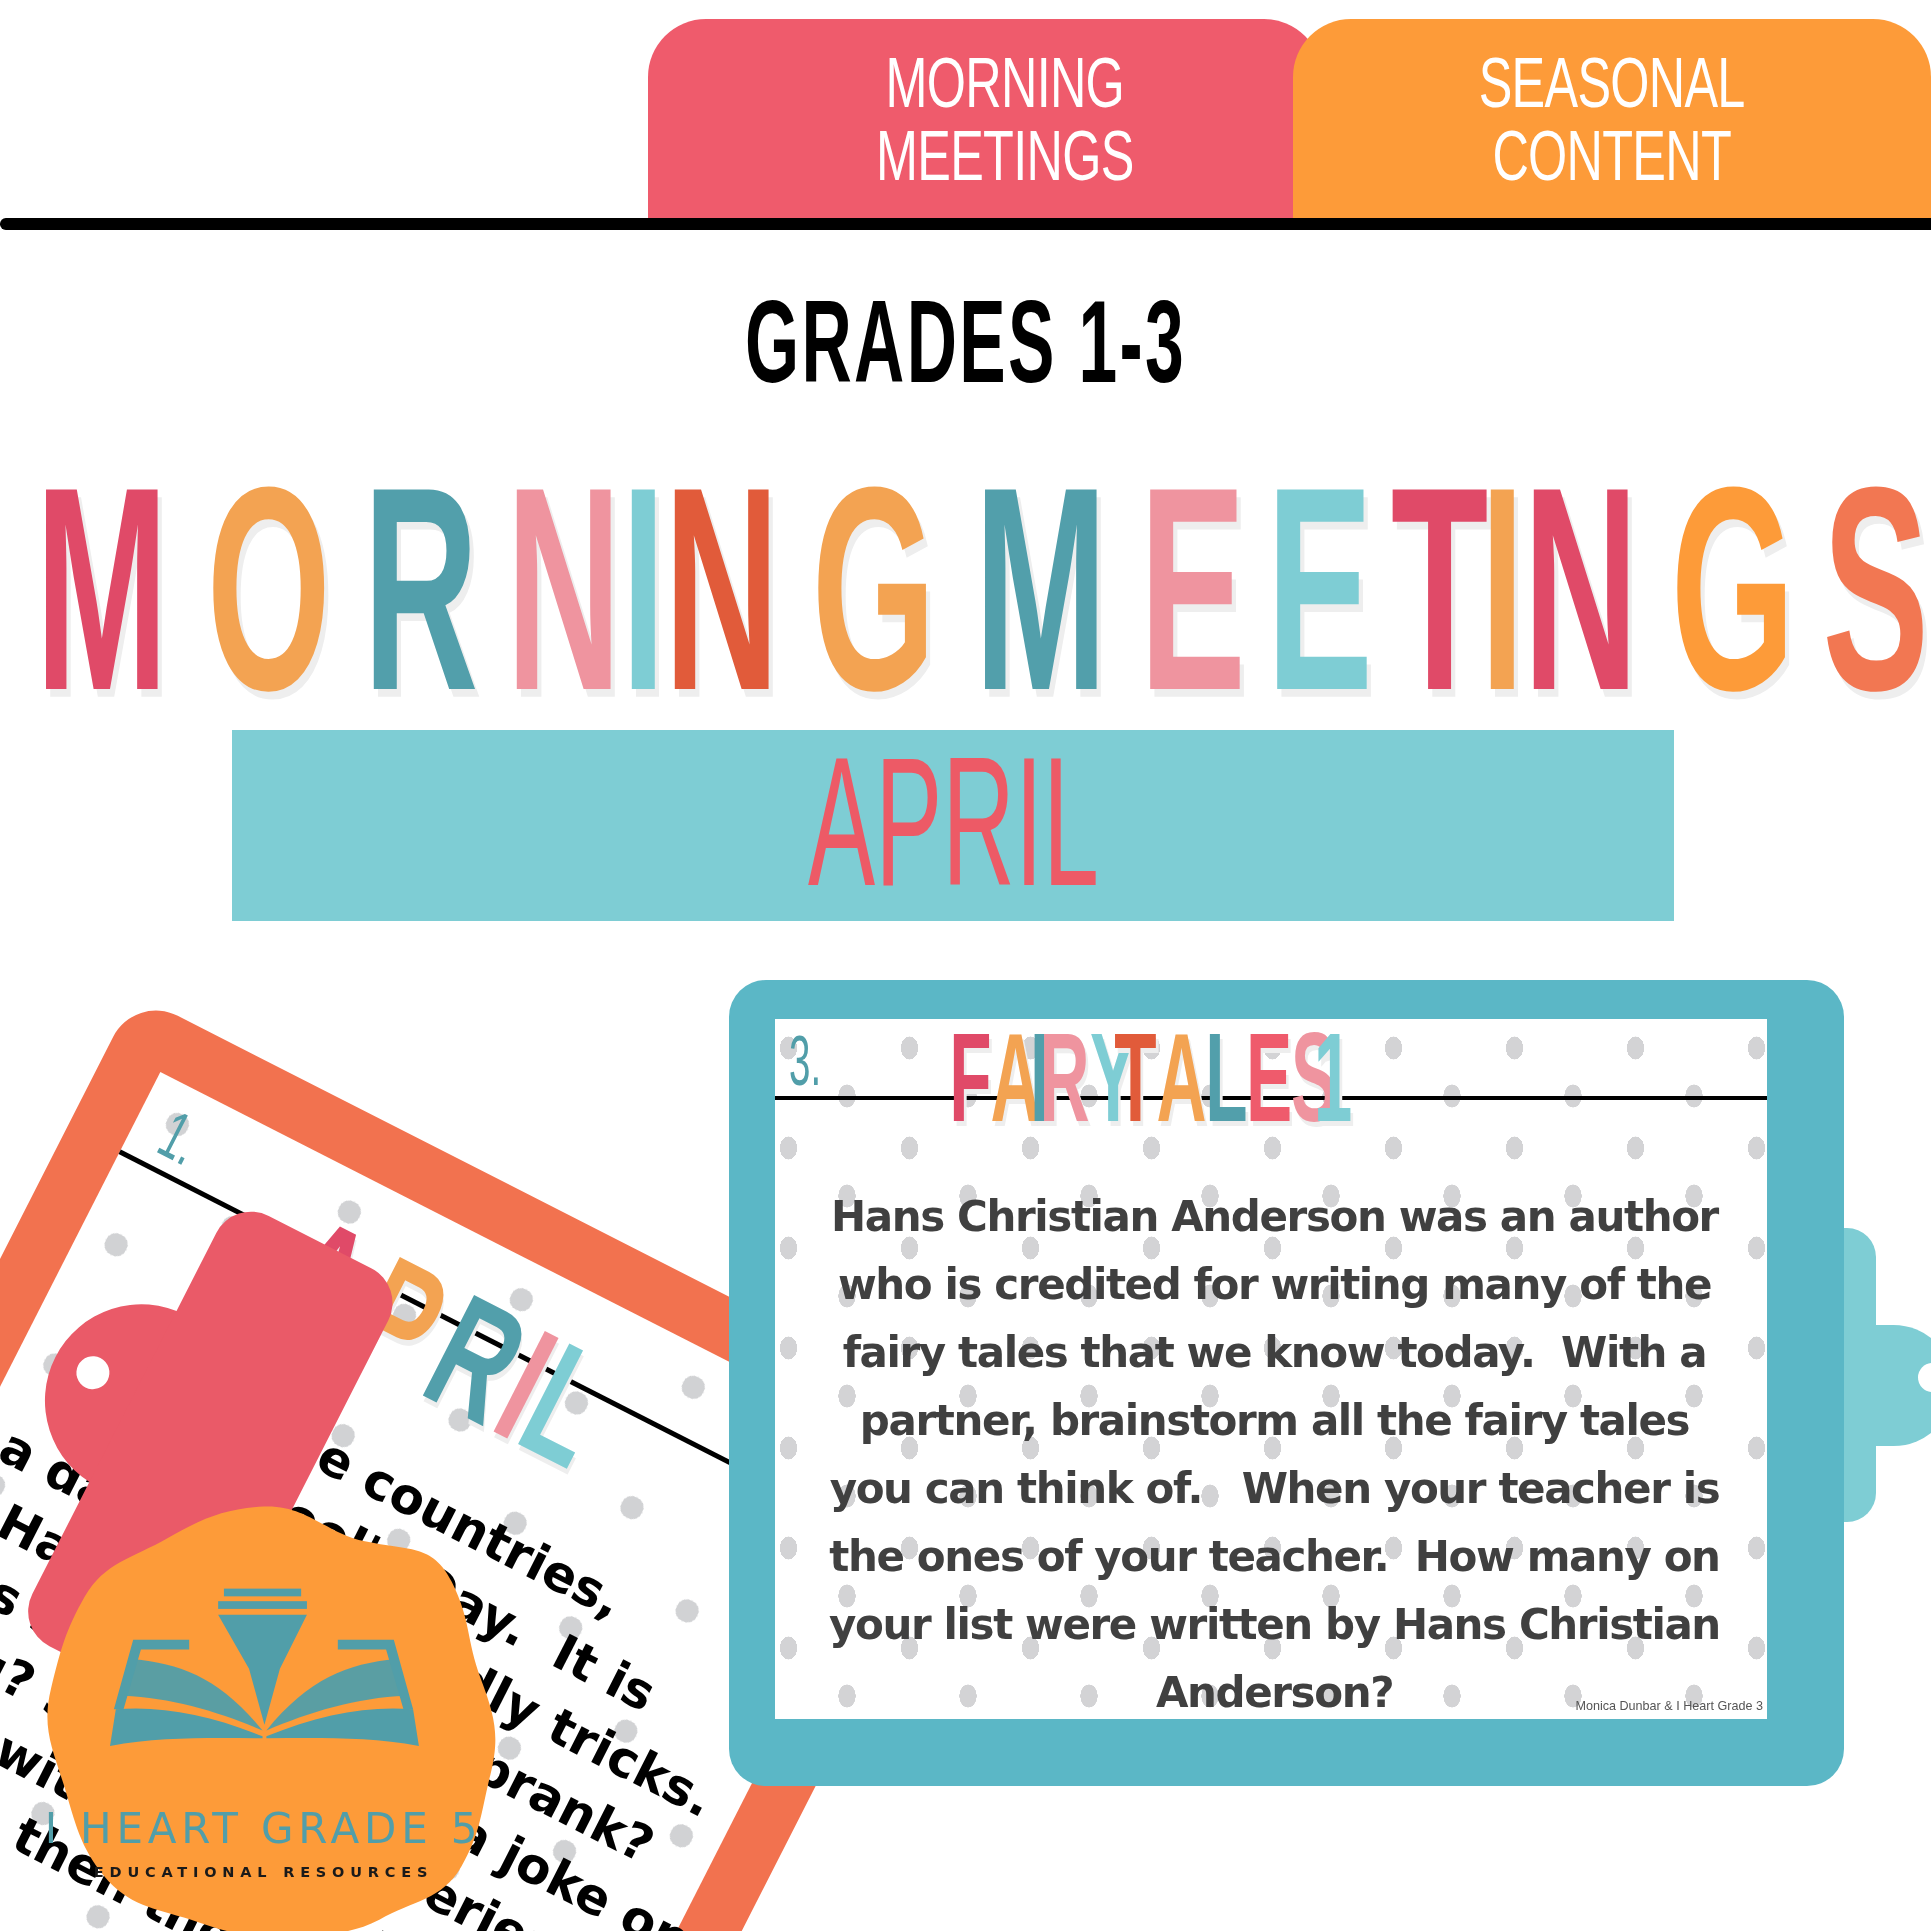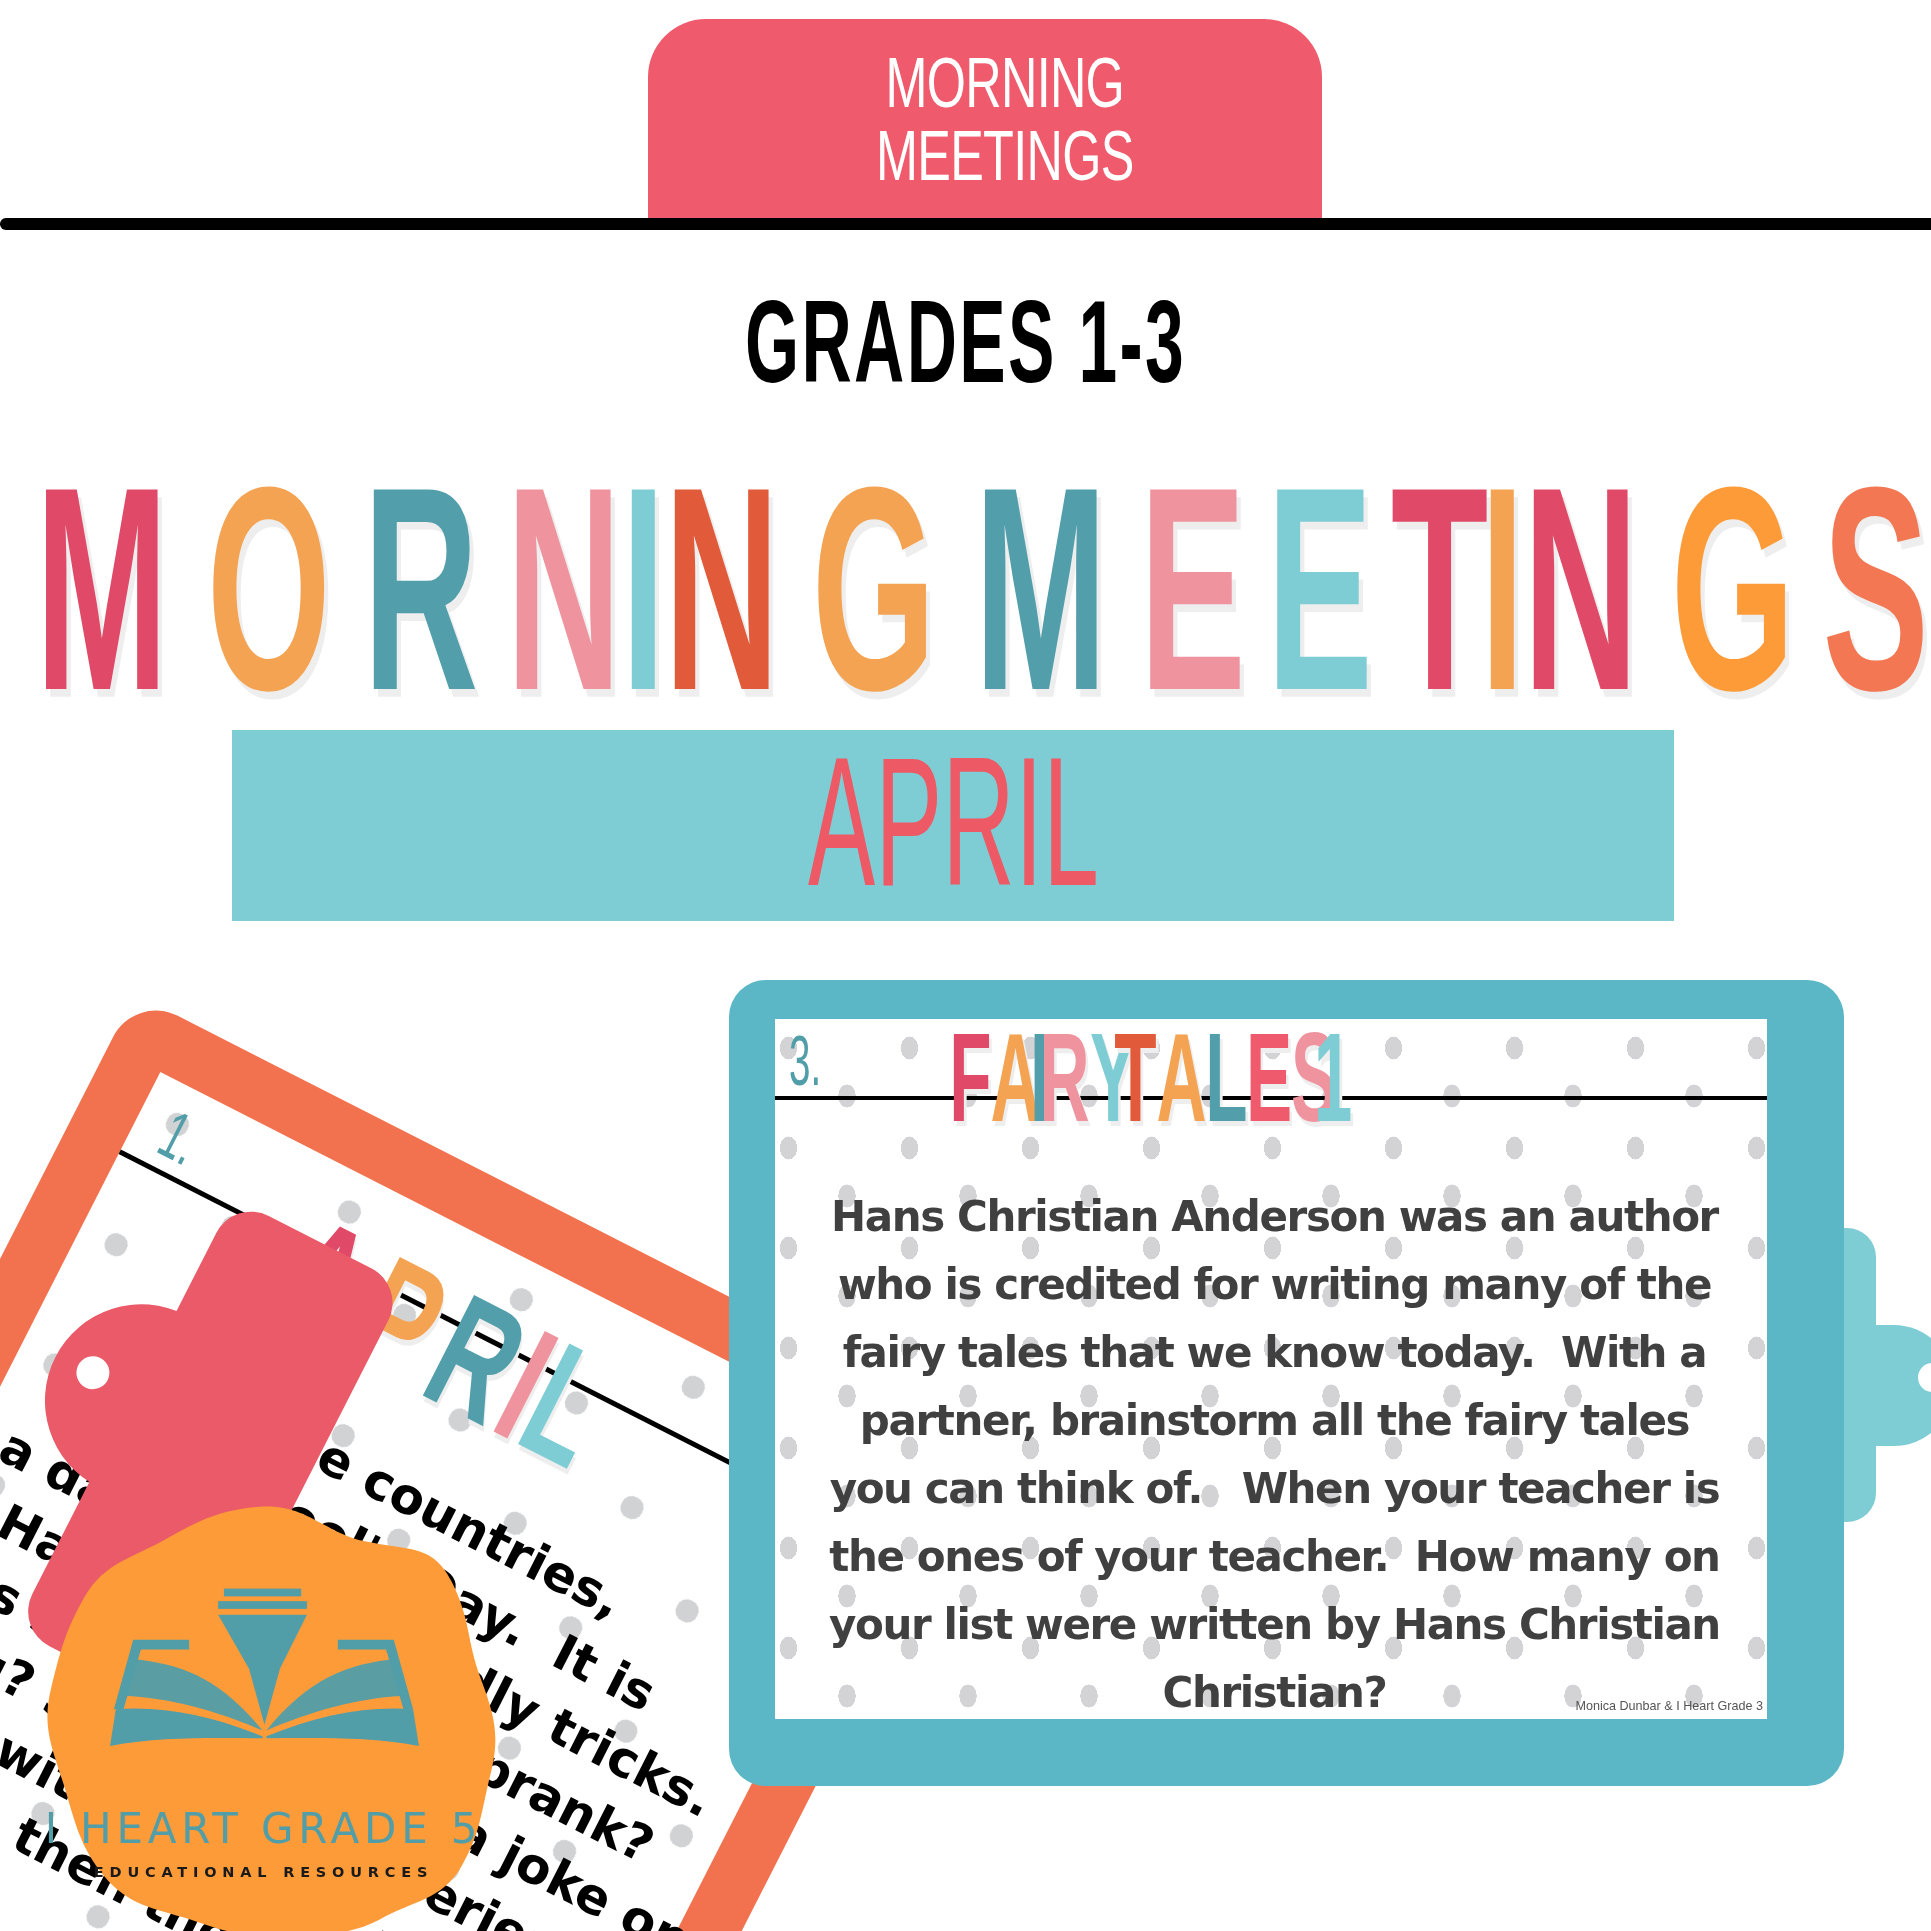--- a/index.html
+++ b/index.html
@@ -68,20 +68,24 @@
 </style>
 </head>
 <body>
 
 <div class="dots"></div>
 
 <div class="tabs">
   <div class="tab mm">
       <span>MORNING
 MEETINGS</span>
+    </div>
+  <div class="tab sc">
+      <span>SEASONAL
+CONTENT</span>
     </div>
 </div>
 <div class="tabline"></div>
 
 <div class="grades"><span>GRADES 1-3</span></div>
 
 <div class="title" id="title">
     <span class="ltr" style="color: rgb(224, 74, 104);">M</span>
     <span class="ltr" style="color: rgb(243, 163, 82);">O</span>
     <span class="ltr" style="color: rgb(82, 159, 171);">R</span>
@@ -152,21 +156,21 @@
       <span class="ltr" style="color: rgb(126, 205, 212);">1</span>
     </div>
   <div class="body" id="rightbody">
       <div style="white-space: pre;">Hans Christian Anderson was an author</div>
       <div style="white-space: pre;">who is credited for writing many of the</div>
       <div style="white-space: pre;">fairy tales that we know today.  With a</div>
       <div style="white-space: pre;">partner, brainstorm all the fairy tales</div>
       <div style="white-space: pre;">you can think of.   When your teacher is</div>
       <div style="white-space: pre;">the ones of your teacher.  How many on</div>
       <div style="white-space: pre;">your list were written by Hans Christian</div>
-      <div style="white-space: pre;">Christian?</div>
+      <div style="white-space: pre;">Anderson?</div>
     </div>
   <div class="credit">Monica Dunbar &amp; I Heart Grade 3</div>
 </div>
 
 <div class="badge">
   <svg width="473" height="444" viewBox="0 0 490 460">
     <path d="M245 12 C290 10 310 40 350 48 C395 58 420 50 440 90 C460 130 455 150 470 190 C485 230 490 250 480 290 C470 330 470 350 450 385 C430 420 400 420 365 440 C330 458 300 455 265 458 C230 460 205 452 170 440 C130 428 105 425 80 395 C55 365 50 340 38 300 C26 262 15 240 25 200 C35 160 40 140 60 105 C80 70 110 65 145 45 C180 25 205 14 245 12 Z" fill="#fd9b39"></path>
     <g fill="#519ea9">
       <rect x="238" y="97" width="80" height="8" transform="translate(-34,0)"></rect>
       <rect x="232" y="110" width="92" height="8" transform="translate(-34,0)"></rect>

